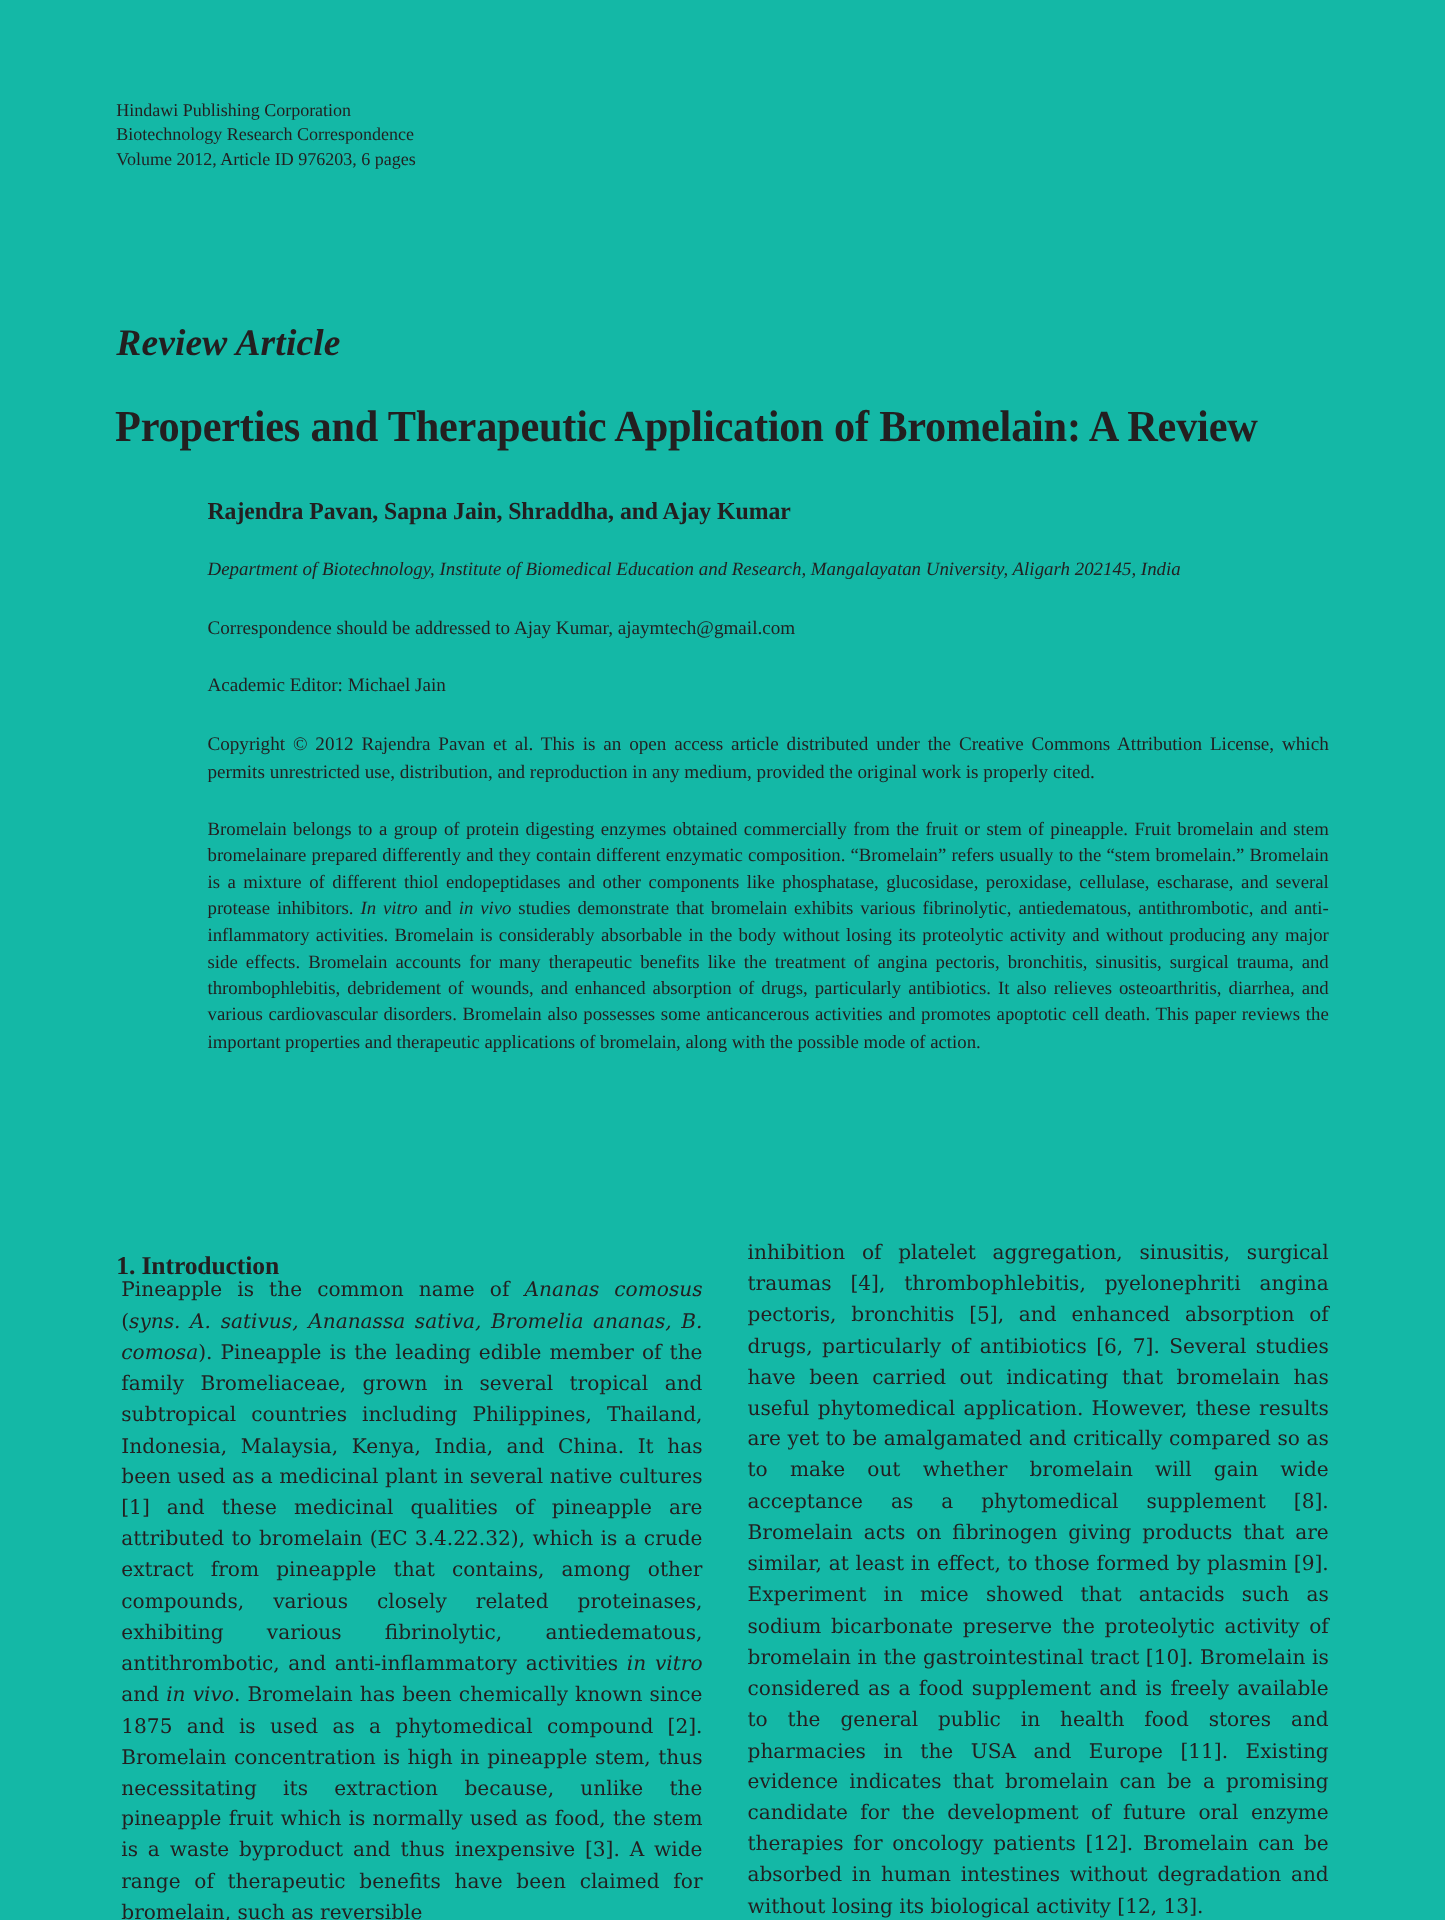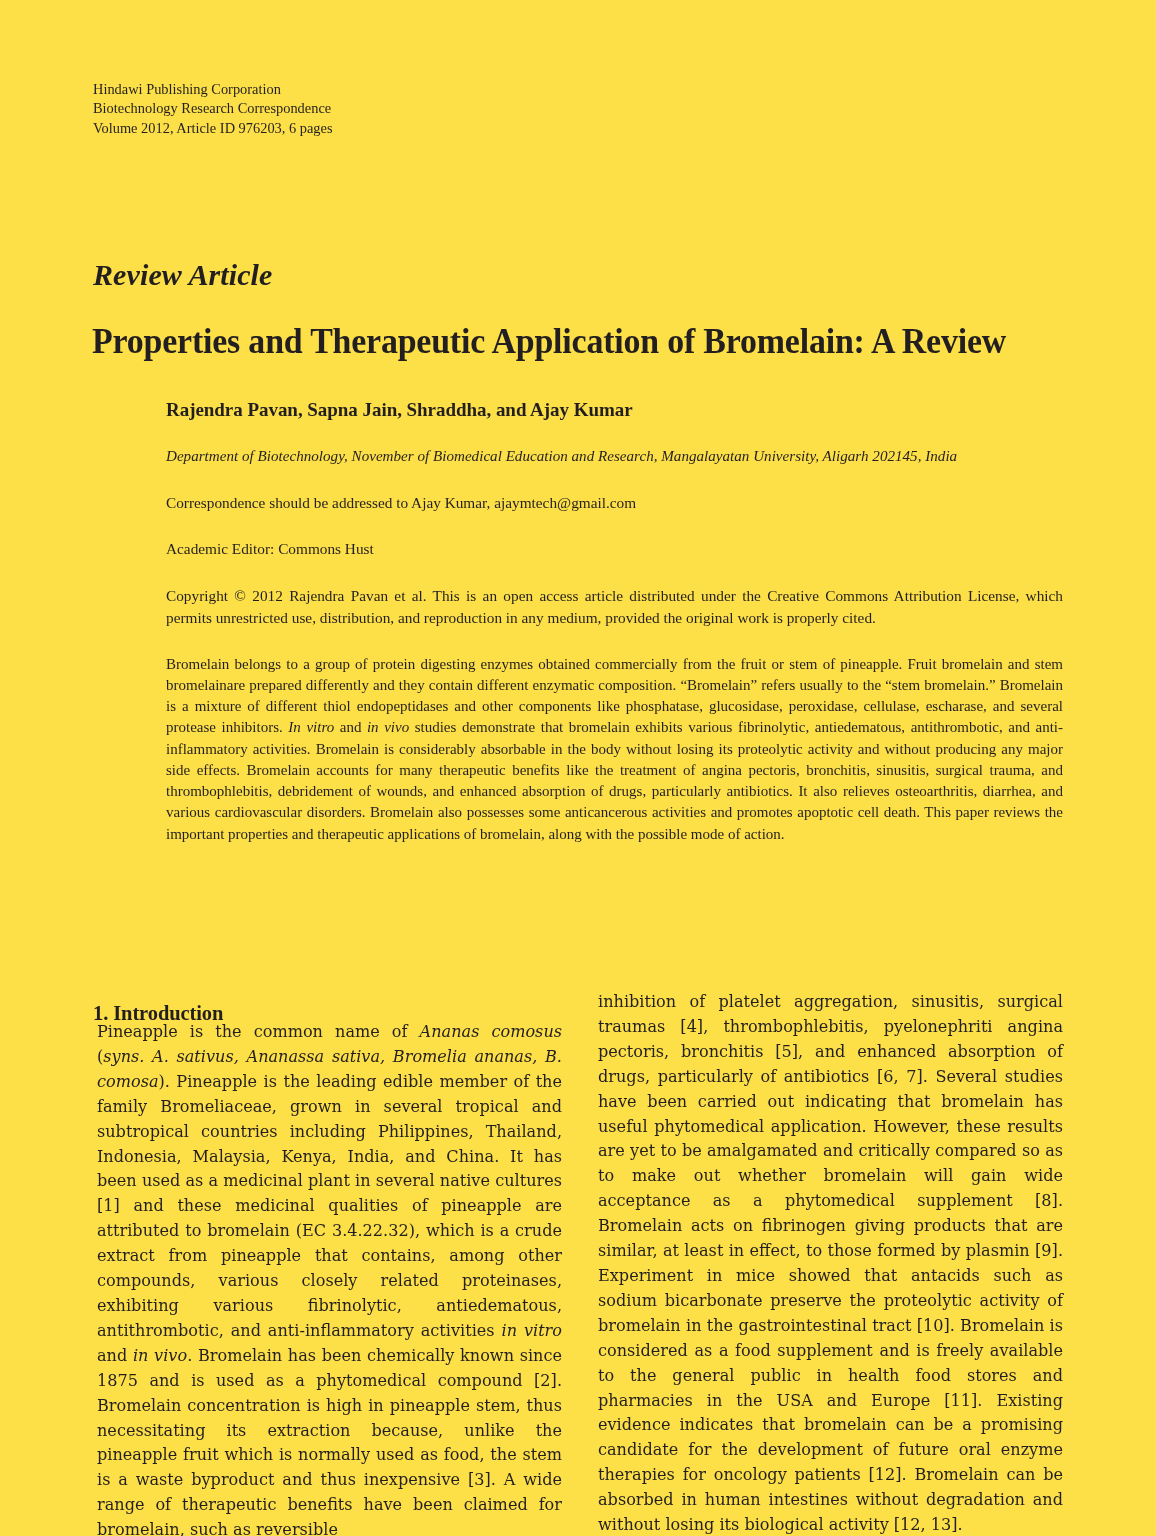--- a/index.html
+++ b/index.html
@@ -14,21 +14,21 @@
     font-family: "Liberation Serif", "DejaVu Serif", serif;
     color: #231f20;
     -webkit-font-smoothing: antialiased;
   }
 
   .page {
     position: absolute;
     left: 0; top: 0;
     width: 1156px;
     height: 1536px;
-    background: #fde047;
+    background: #14b8a6;
     overflow: hidden;
   }
 
   
   .masthead {
     position: absolute;
     left: 93px;
     top: 80px;
     width: 600px;
     font-size: 14.4px;
@@ -141,23 +141,23 @@
     <div>Hindawi Publishing Corporation</div>
     <div>Biotechnology Research Correspondence</div>
     <div>Volume 2012, Article ID 976203, 6 pages</div>
   </div>
 
   <div class="article-type">Review Article</div>
   <h1 class="article-title">Properties and Therapeutic Application of Bromelain: A Review</h1>
 
   <div class="front">
     <div class="authors">Rajendra Pavan, Sapna Jain, Shraddha, and Ajay Kumar</div>
-    <div class="affiliation">Department of Biotechnology, November of Biomedical Education and Research, Mangalayatan University, Aligarh 202145, India</div>
+    <div class="affiliation">Department of Biotechnology, Institute of Biomedical Education and Research, Mangalayatan University, Aligarh 202145, India</div>
     <div class="meta-line">Correspondence should be addressed to Ajay Kumar, ajaymtech@gmail.com</div>
-    <div class="meta-line">Academic Editor: Commons Hust</div>
+    <div class="meta-line">Academic Editor: Michael Jain</div>
     <div class="copyright">Copyright © 2012 Rajendra Pavan et al. This is an open access article distributed under the Creative Commons Attribution License, which permits unrestricted use, distribution, and reproduction in any medium, provided the original work is properly cited.</div>
 
     <div class="abstract">
       <span>Bromelain belongs to a group of protein digesting enzymes obtained commercially from the fruit or stem of pineapple. Fruit bromelain and stem bromelainare prepared differently and they contain different enzymatic composition. “Bromelain” refers usually to the “stem bromelain.” Bromelain is a mixture of different thiol endopeptidases and other components like phosphatase, glucosidase, peroxidase, cellulase, escharase, and several protease inhibitors. </span><i>In vitro</i><span> and </span><i>in vivo</i><span> studies demonstrate that bromelain exhibits various fibrinolytic, antiedematous, antithrombotic, and anti-inflammatory activities. Bromelain is considerably absorbable in the body without losing its proteolytic activity and without producing any major side effects. Bromelain accounts for many therapeutic benefits like the treatment of angina pectoris, bronchitis, sinusitis, surgical trauma, and thrombophlebitis, debridement of wounds, and enhanced absorption of drugs, particularly antibiotics. It also relieves osteoarthritis, diarrhea, and various cardiovascular disorders. Bromelain also possesses some anticancerous activities and promotes apoptotic cell death. This paper reviews the important properties and therapeutic applications of bromelain, along with the possible mode of action.</span>
     </div>
   </div>
 
   <h2 class="section-heading">1. Introduction</h2>
 
   <div class="col left">

